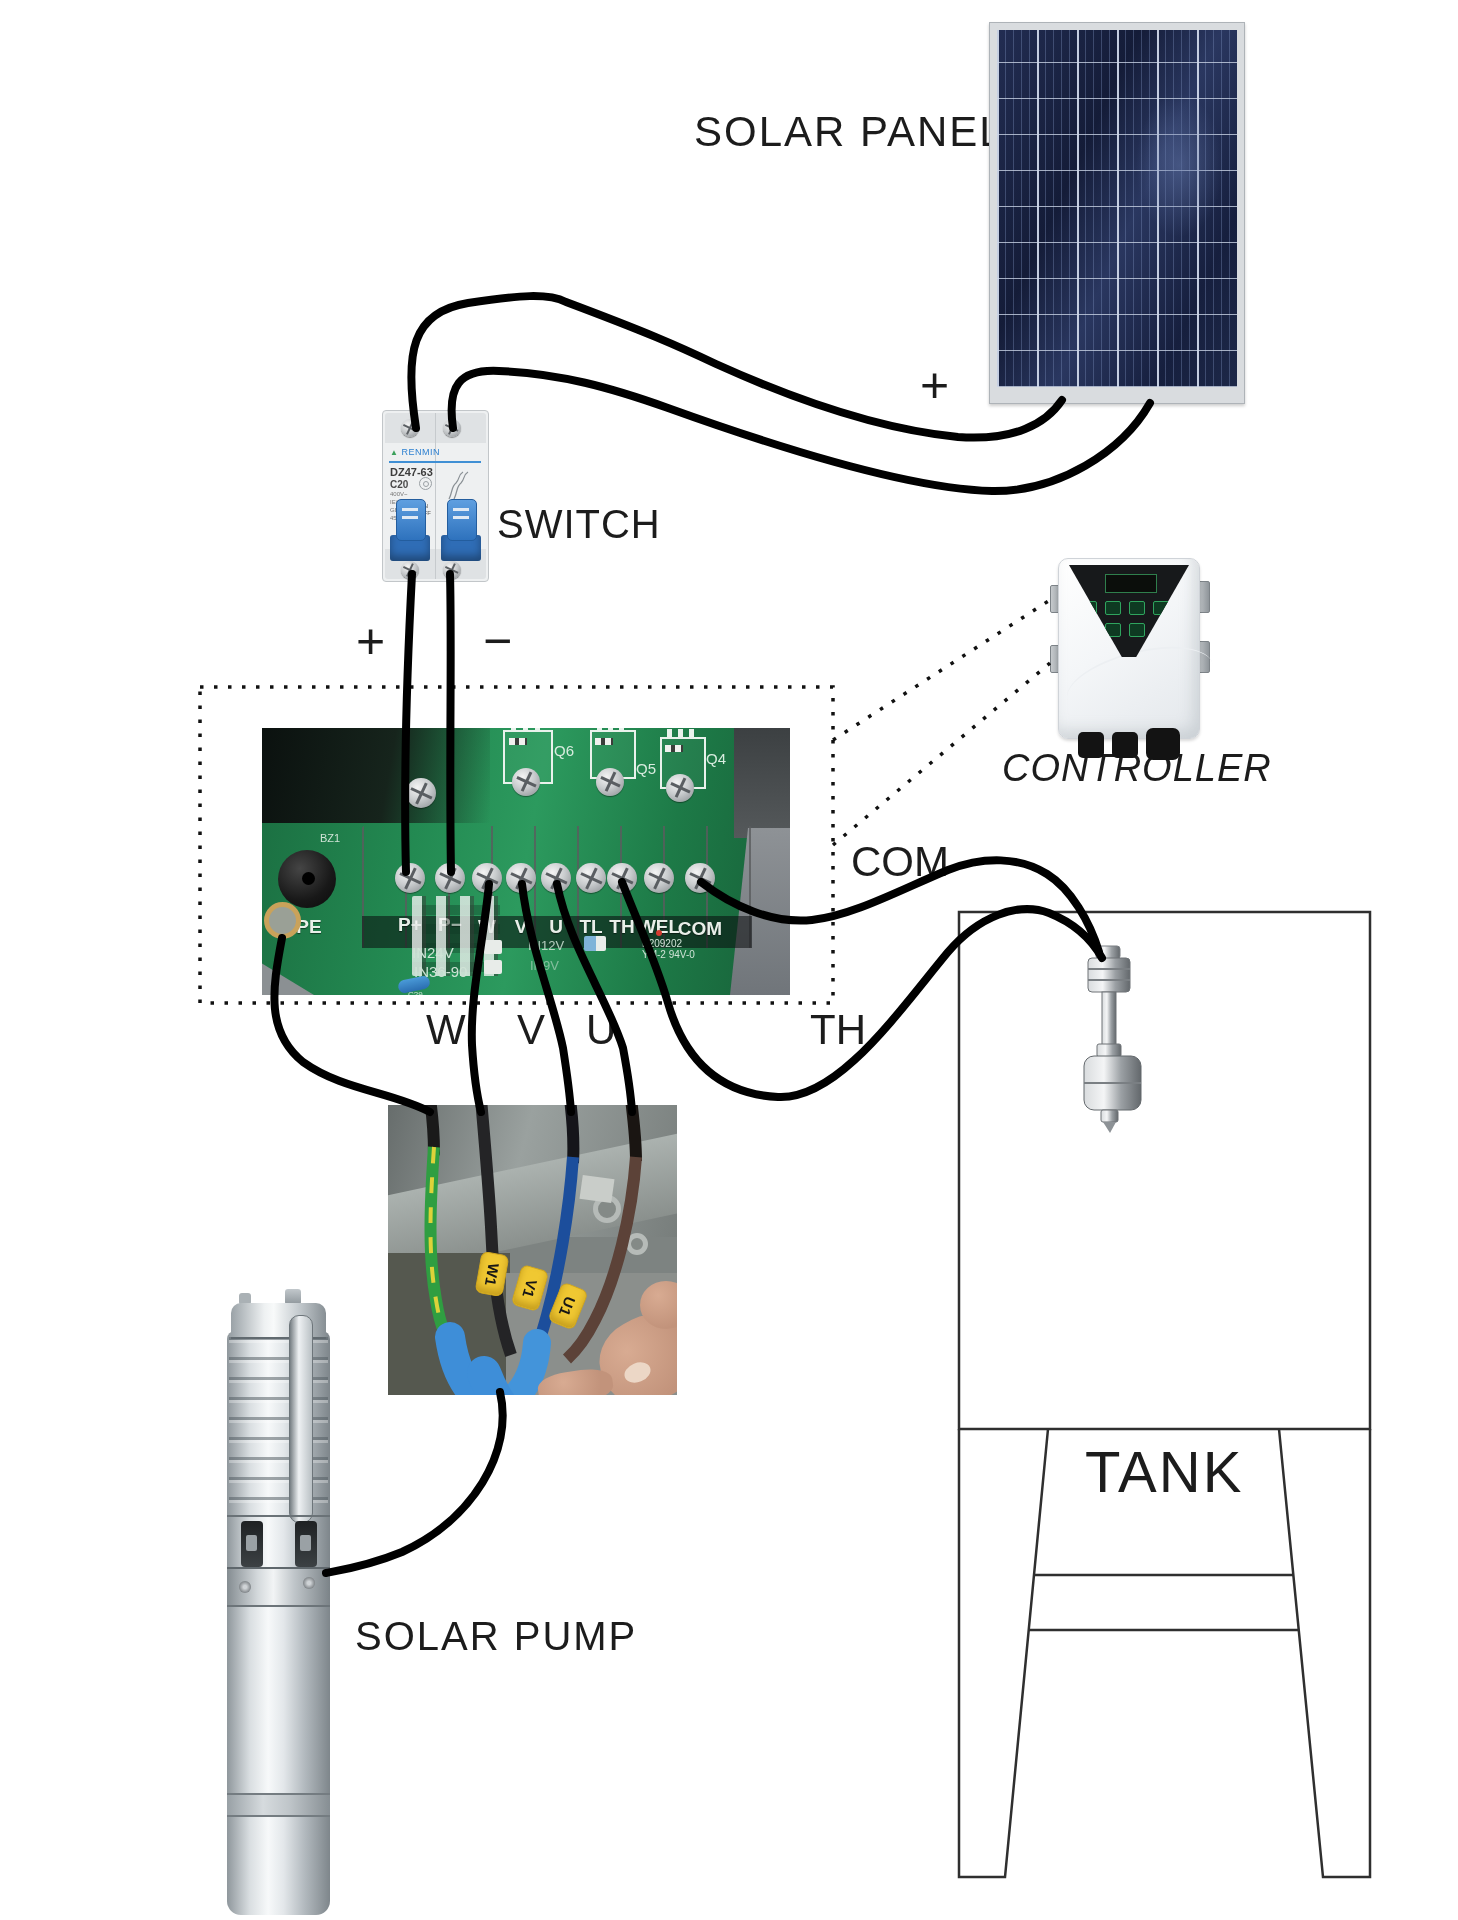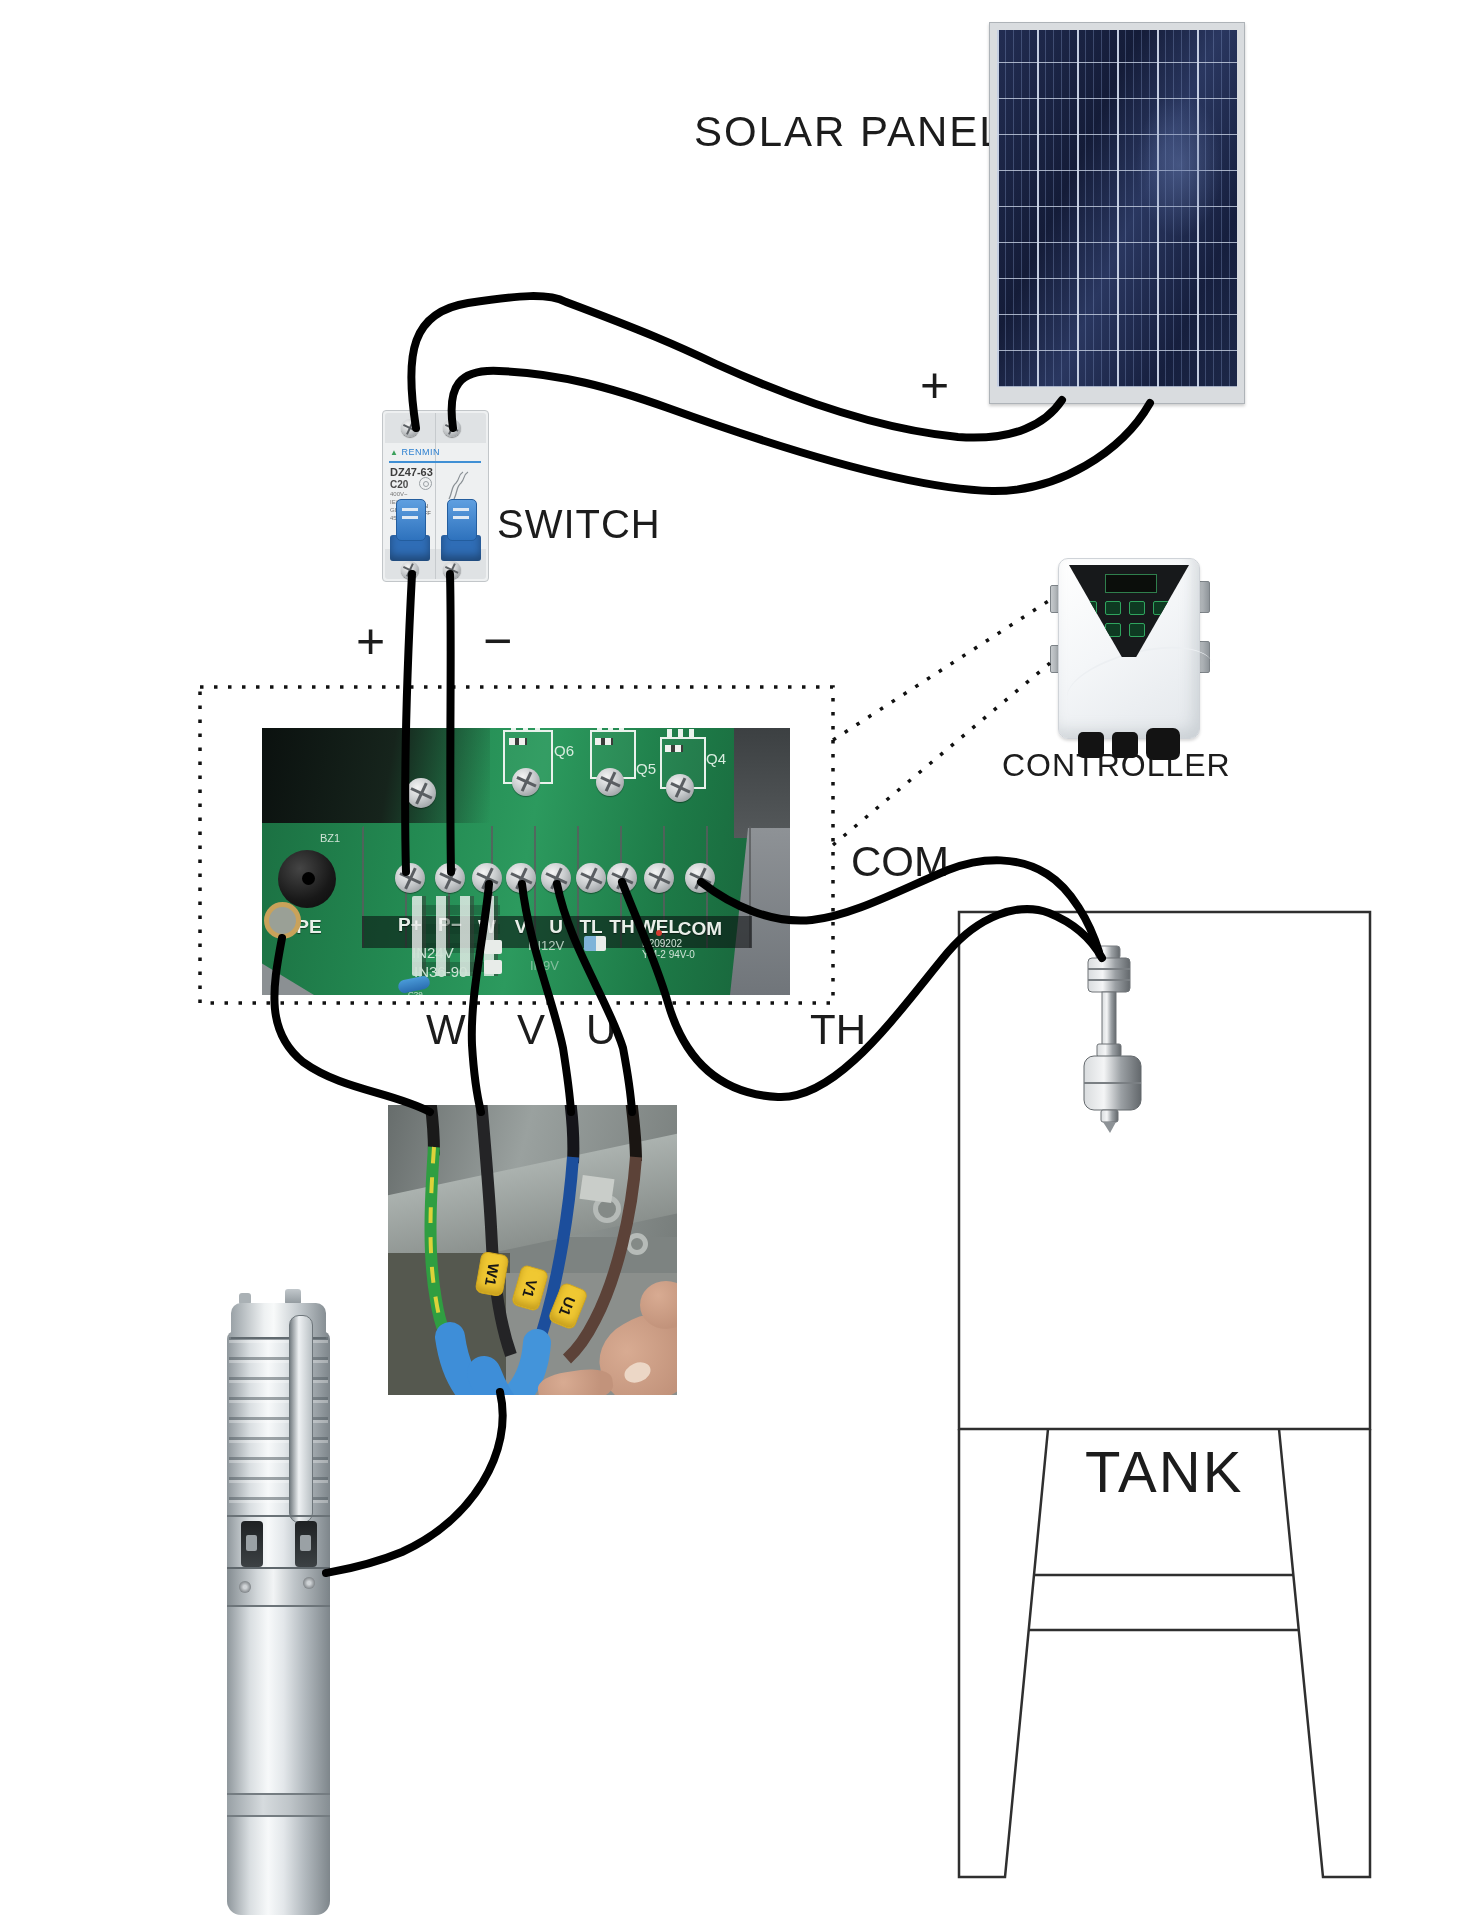--- a/index.html
+++ b/index.html
@@ -126,27 +126,28 @@
 </head>
 <body>
 
 <div id="canvas">
 
   <div class="lbl" style="left:694px;top:108px;font-size:42px;letter-spacing:2px;">SOLAR PANEL</div>
   <div class="lbl" style="left:497px;top:502px;font-size:40px;letter-spacing:1px;">SWITCH</div>
   <div class="lbl" style="left:920px;top:356px;font-size:50px;">+</div>
   <div class="lbl" style="left:356px;top:612px;font-size:50px;">+</div>
   <div class="lbl" style="left:483px;top:612px;font-size:50px;">−</div>
-  <div class="lbl" style="left:1002px;top:747px;font-size:32px;letter-spacing:1px;">CONTROLLER</div>
+  <div class="lbl" style="left:1002px;top:747px;font-size:38px;letter-spacing:1px;font-style:italic;">CONTROLLER</div>
   <div class="lbl" style="left:851px;top:838px;font-size:42px;">COM</div>
   <div class="lbl" style="left:426px;top:1006px;font-size:42px;">W</div>
   <div class="lbl" style="left:517px;top:1006px;font-size:42px;">V</div>
   <div class="lbl" style="left:586px;top:1006px;font-size:42px;">U</div>
   <div class="lbl" style="left:810px;top:1006px;font-size:42px;">TH</div>
   <div class="lbl" style="left:1085px;top:1438px;font-size:58px;letter-spacing:2px;">TANK</div>
+  <div class="lbl" style="left:355px;top:1614px;font-size:40px;letter-spacing:2px;">SOLAR PUMP</div>
 
   <div id="solar-panel" class="comp">
     <div id="panel-cells">
       <div id="panel-glare"></div>
     </div>
   </div>
 
   <div id="breaker" class="comp">
     <div class="term-band" id="bk-top"></div>
     <div class="term-band" id="bk-bot"></div>

